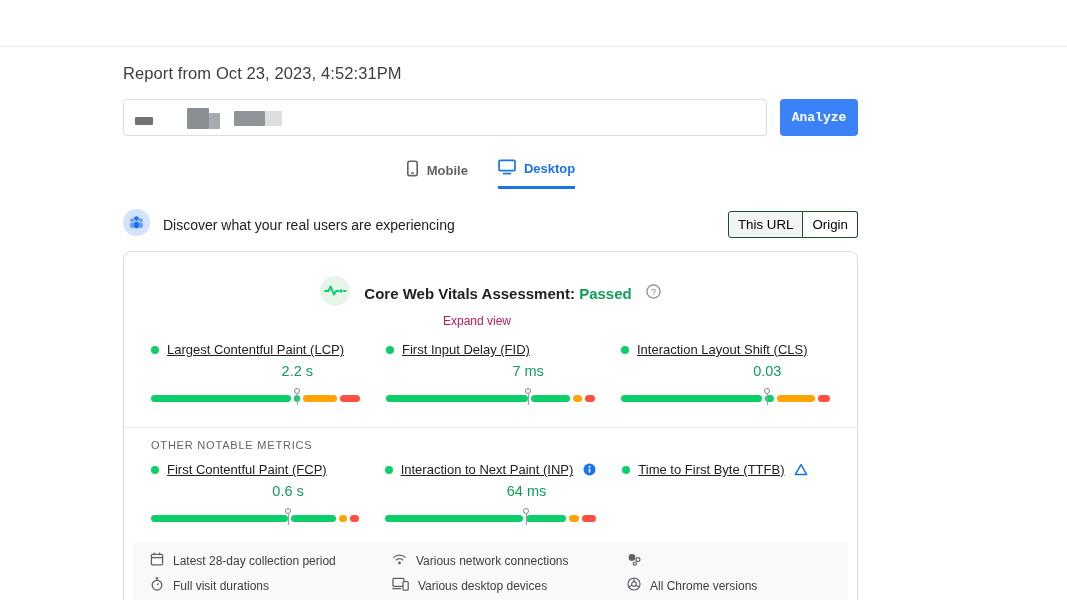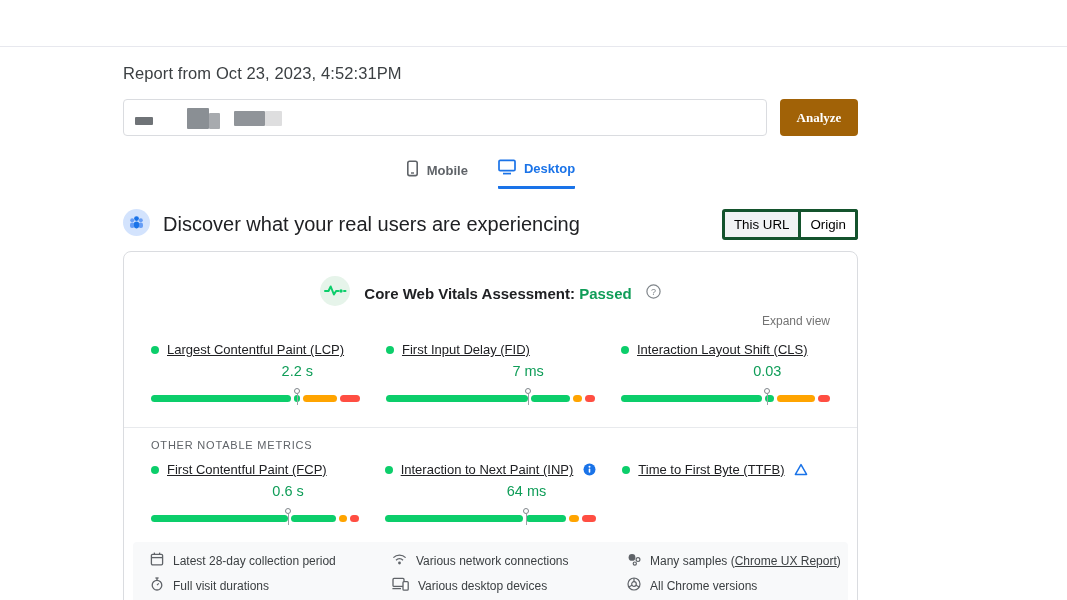--- a/index.html
+++ b/index.html
@@ -10,39 +10,39 @@
   .report-title { margin-top:17px; font-size:16.5px; color:#3c4043; letter-spacing:.1px; }
 
   .search-row { display:flex; gap:13px; margin-top:16px; align-items:stretch; }
   .url-input { position:relative; flex:1; height:37px; border:1px solid #dadce0; border-radius:4px; background:#fff; }
   .redact { position:absolute; border-radius:1px; }
   .r1 { left:11px; top:17px; width:18px; height:8px; background:#6f7377; }
   .r2a { left:63px; top:8px; width:22px; height:21px; background:#8a8f94; }
   .r2b { left:85px; top:13px; width:11px; height:16px; background:#a7aaae; }
   .r3a { left:110px; top:11px; width:31px; height:15px; background:#909499; }
   .r3b { left:141px; top:11px; width:17px; height:15px; background:#dededf; }
-  .analyze-btn { width:78px; height:37px; background:#a16207; color:#fff; border:none; border-radius:4px; font-size:13px; font-weight:bold; font-family:Liberation Serif, serif; cursor:pointer; }
+  .analyze-btn { width:78px; height:37px; background:#3b82f6; color:#fff; border:none; border-radius:4px; font-size:13px; font-weight:bold; font-family:Liberation Mono, monospace; cursor:pointer; }
 
   .tabs { display:flex; justify-content:center; gap:30px; margin-top:23px; }
   .tab { display:flex; align-items:center; gap:8px; font-size:13px; font-weight:bold; color:#5f6368; padding-bottom:8px; cursor:pointer; }
   .tab.active { color:#1a73e8; border-bottom:3px solid #1a73e8; border-radius:0 0 1px 1px; }
 
   .field-header { display:flex; justify-content:space-between; align-items:center; margin-top:20px; }
   .field-left { display:flex; align-items:center; gap:13px; }
-  .field-heading { font-size:20px; color:#202124; }
+  .field-heading { font-size:14px; color:#202124; }
   .scope { display:flex; font-size:12px; color:#3c4043; }
-  .scope-btn { padding:5px 9px; border:3px solid #14532d; background:#fff; cursor:pointer; }
+  .scope-btn { padding:5px 9px; border:1px solid #14532d; background:#fff; cursor:pointer; }
   .scope-btn.sel { background:#f1f3f4; border-radius:3px 0 0 3px; }
   .scope-btn.unsel { border-left:none; border-radius:0 3px 3px 0; }
 
   .card { margin-top:11px; border:1px solid #dadce0; border-radius:8px; background:#fff; }
   .cwv-header { display:flex; justify-content:center; align-items:center; gap:14px; margin-top:24px; }
   .cwv-title { font-size:15px; color:#202124; font-weight:bold;text-align:right; }
   .cwv-result { color:#0f9d58; }
-  .expand { text-align:right; padding-right:27px; margin-top:4px; font-size:12px; color:#737373; cursor:pointer; }
+  .expand { text-align:center; padding-right:27px; margin-top:4px; font-size:12px; color:#be185d; cursor:pointer; }
 
   .metrics-grid { display:grid; grid-template-columns:1fr 1fr 1fr; column-gap:26px; padding:0 27px; margin-top:14px; }
   .metric-head { display:flex; align-items:center; gap:8px; }
   .dot { width:8px; height:8px; border-radius:50%; background:#0cce6b; flex:none; }
   .metric-link { font-size:13px; color:#202124; text-decoration:underline; cursor:pointer; white-space:nowrap; }
   .bar-area { position:relative; height:48px; margin-top:4px; }
   .value { position:absolute; top:2px; transform:translateX(-50%); font-size:14.5px; color:#0f9d58; white-space:nowrap; }
   .bar { position:absolute; left:0; right:0; bottom:7px; height:7px; display:flex; gap:3px; }
   .seg { flex-basis:0; border-radius:3.5px; }
   .seg.green { background:#0cce6b; }
@@ -317,21 +317,20 @@
       </div>
       <div>
         <div class="foot-item">
           <span>
             <svg width="14" height="14" viewBox="0 0 14 14">
                 <circle cx="5" cy="5.4" r="3.4" fill="#5f6368"></circle>
                 <circle cx="11" cy="7.6" r="1.9" fill="none" stroke="#5f6368" stroke-width="1.2"></circle>
                 <circle cx="7.8" cy="11.6" r="1.6" fill="none" stroke="#5f6368" stroke-width="1.2"></circle>
               </svg>
           </span>
-          <span><span>Many samples (</span><span class="foot-link">Chrome UX Report</span><span>)</span></span>
         </div>
         <div class="foot-item">
           <span>
             <svg width="14" height="14" viewBox="0 0 14 14">
                 <circle cx="7" cy="7" r="6" fill="none" stroke="#5f6368" stroke-width="1.2"></circle>
                 <circle cx="7" cy="7" r="2.3" fill="none" stroke="#5f6368" stroke-width="1.2"></circle>
                 <line x1="7" y1="4.7" x2="7" y2="1" stroke="#5f6368" stroke-width="1.2"></line>
                 <line x1="5" y1="8.2" x2="1.8" y2="10" stroke="#5f6368" stroke-width="1.2"></line>
                 <line x1="9" y1="8.2" x2="12.2" y2="10" stroke="#5f6368" stroke-width="1.2"></line>
               </svg>

